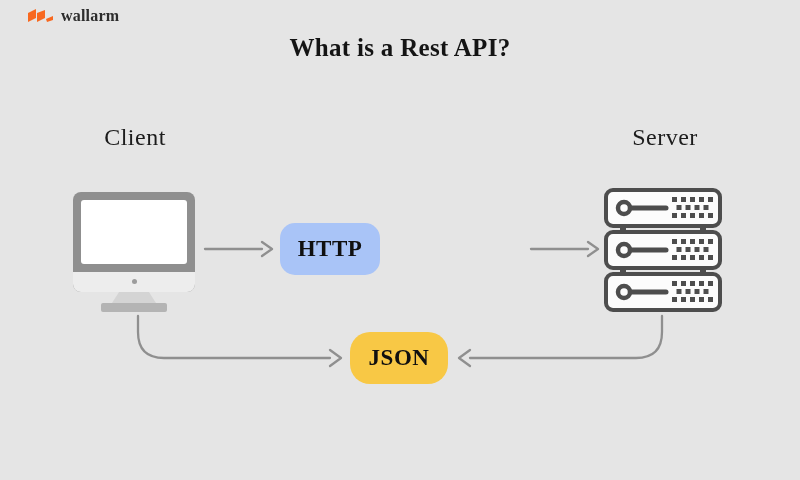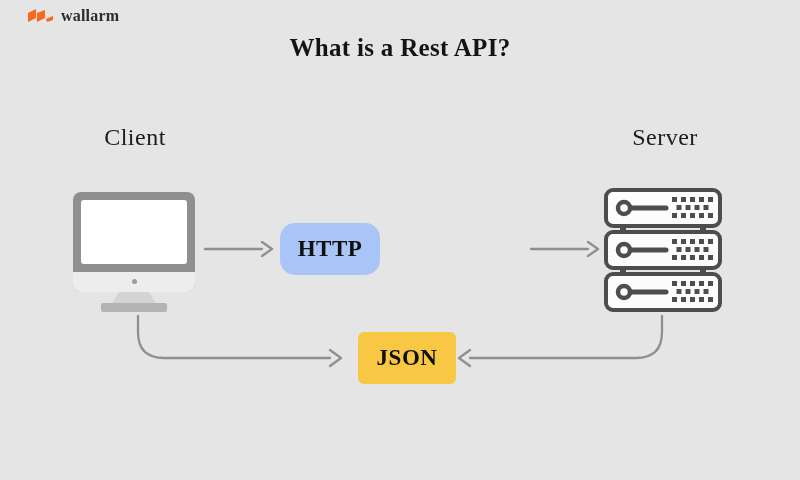--- a/index.html
+++ b/index.html
@@ -49,21 +49,21 @@
   
   .server{position:absolute;left:604px;top:188px;}
   
   .badge{
     position:absolute;width:100px;height:52px;border-radius:15px;
     display:flex;align-items:center;justify-content:center;
     font-size:23px;font-weight:700;color:#101010;letter-spacing:.5px;
   }
   .badge-http{left:280px;top:223px;background:#A9C4F7;}
   .badge-url {left:419px;top:223px;background:#A6D59E;}
-  .badge-json{left:358px;top:332px;width:98px;border-radius:6px;background:#F8C845;}
+  .badge-json{left:350px;top:332px;width:98px;border-radius:20px;background:#F8C845;}
   
   .arrows{position:absolute;left:0;top:0;pointer-events:none;}
 </style>
 </head>
 <body>
 
 <div id="canvas">
 
   <div class="logo">
     <svg width="26" height="16" viewBox="0 0 26 16">

